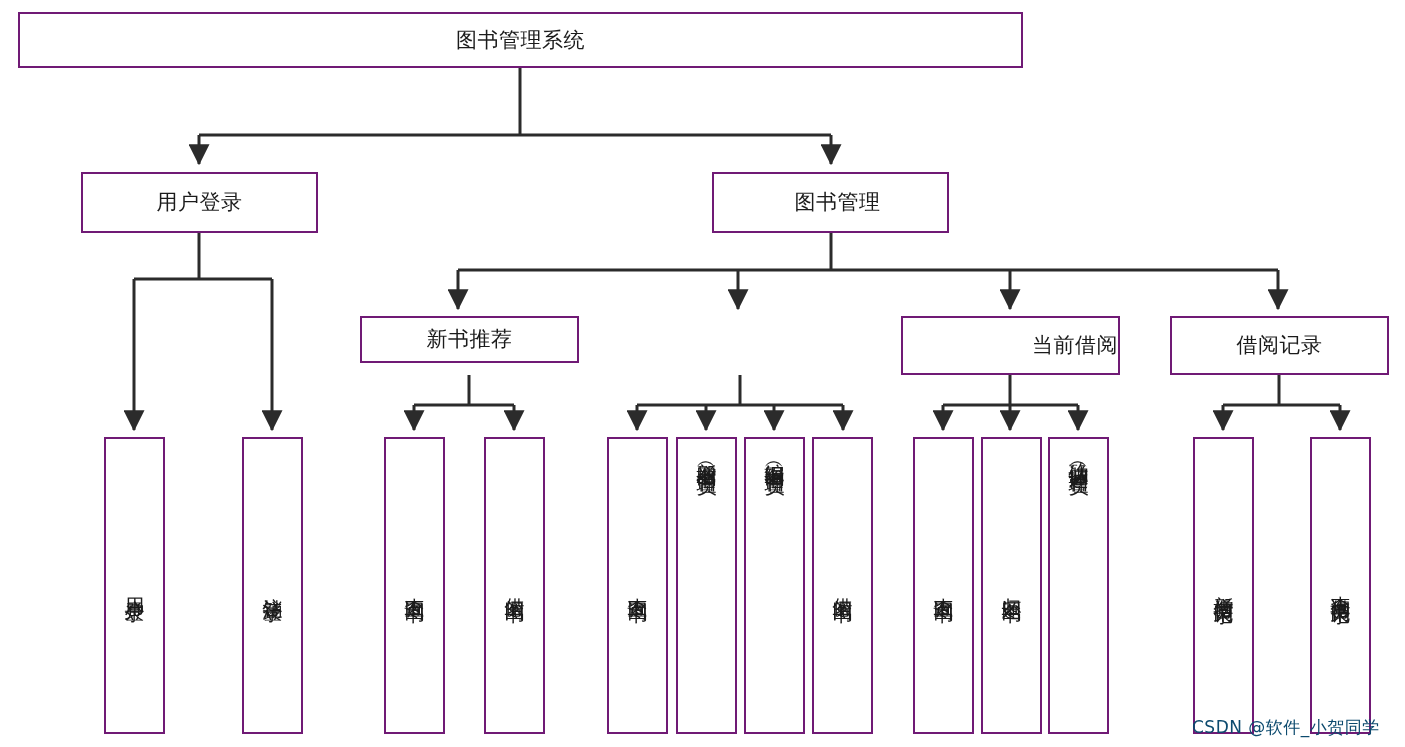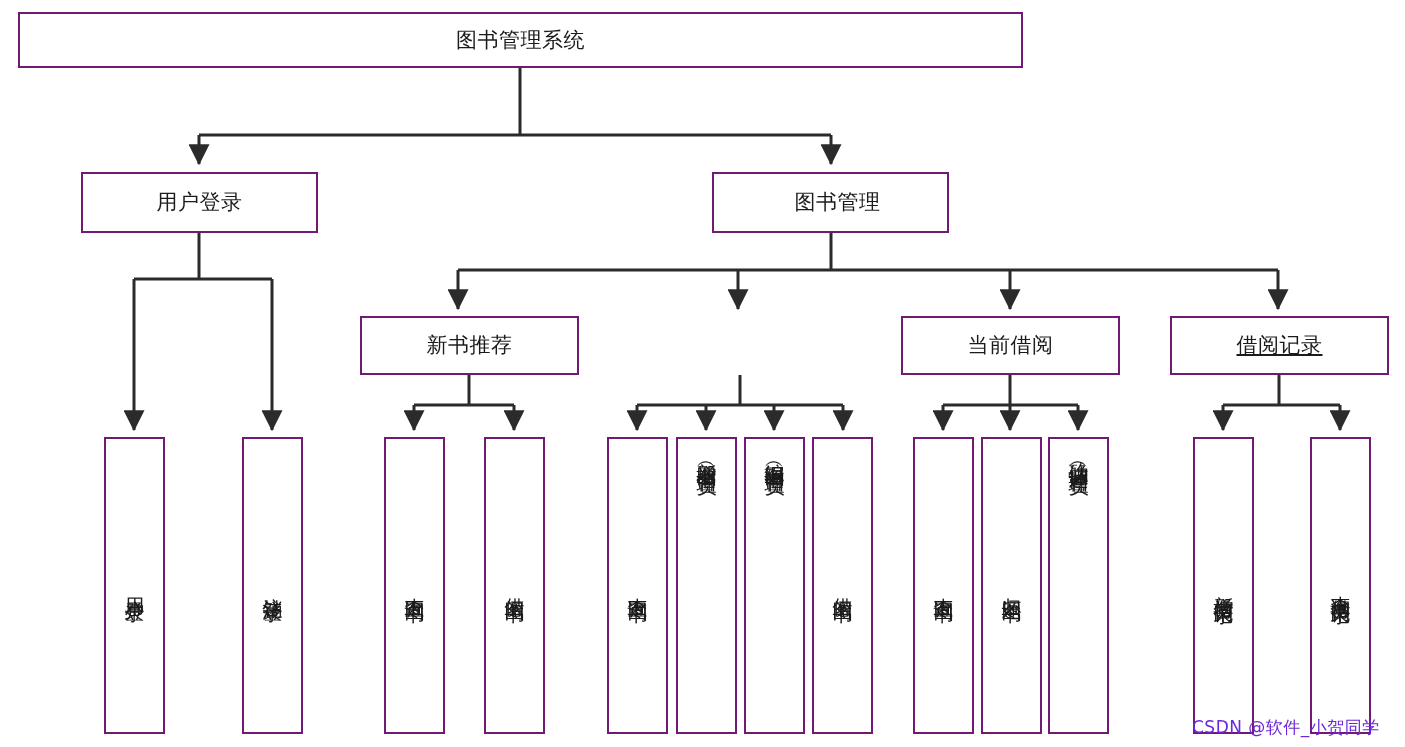--- a/index.html
+++ b/index.html
@@ -48,21 +48,21 @@
     font-size: 20px;
     letter-spacing: 2px;
     line-height: 1.05;
   }
   .node.vertical.top-align {
     align-items: flex-start;
     padding-top: 8px;
   }
   .watermark {
     position: absolute;
-    color: #6d28d9;
+    color: #0c4a6e;
     font-size: 17px;
     letter-spacing: 0.5px;
     white-space: nowrap;
     user-select: none;
   }
 </style>
 </head>
 <body>
 
 <div id="diagram-root">
@@ -121,27 +121,27 @@
     <span class="label">图书管理系统</span>
   </div>
 
   <div class="node" style="left:81px; top:172px; width:237px; height:61px;">
     <span class="label">用户登录</span>
   </div>
   <div class="node" style="left:712px; top:172px; width:237px; height:61px;padding-left:14px;">
     <span class="label">图书管理</span>
   </div>
 
-  <div class="node" style="left:360px; top:316px; width:219px; height:59px;">
+  <div class="node" style="left:360px; top:316px; width:219px; height:47px;">
     <span class="label">新书推荐</span>
   </div>
-  <div class="node" style="left:901px; top:316px; width:219px; height:59px;">
+  <div class="node" style="left:901px; top:316px; width:219px; height:59px;justify-content:flex-end;">
     <span class="label">当前借阅</span>
   </div>
-  <div class="node" style="left:1170px; top:316px; width:219px; height:59px;text-decoration:underline;">
+  <div class="node" style="left:1170px; top:316px; width:219px; height:59px;">
     <span class="label">借阅记录</span>
   </div>
 
   <div class="node vertical" style="left:104px; top:437px; width:61px; height:297px;">
     <span class="label">用户登录</span>
   </div>
   <div class="node vertical" style="left:242px; top:437px; width:61px; height:297px;">
     <span class="label">注销登录</span>
   </div>
 

